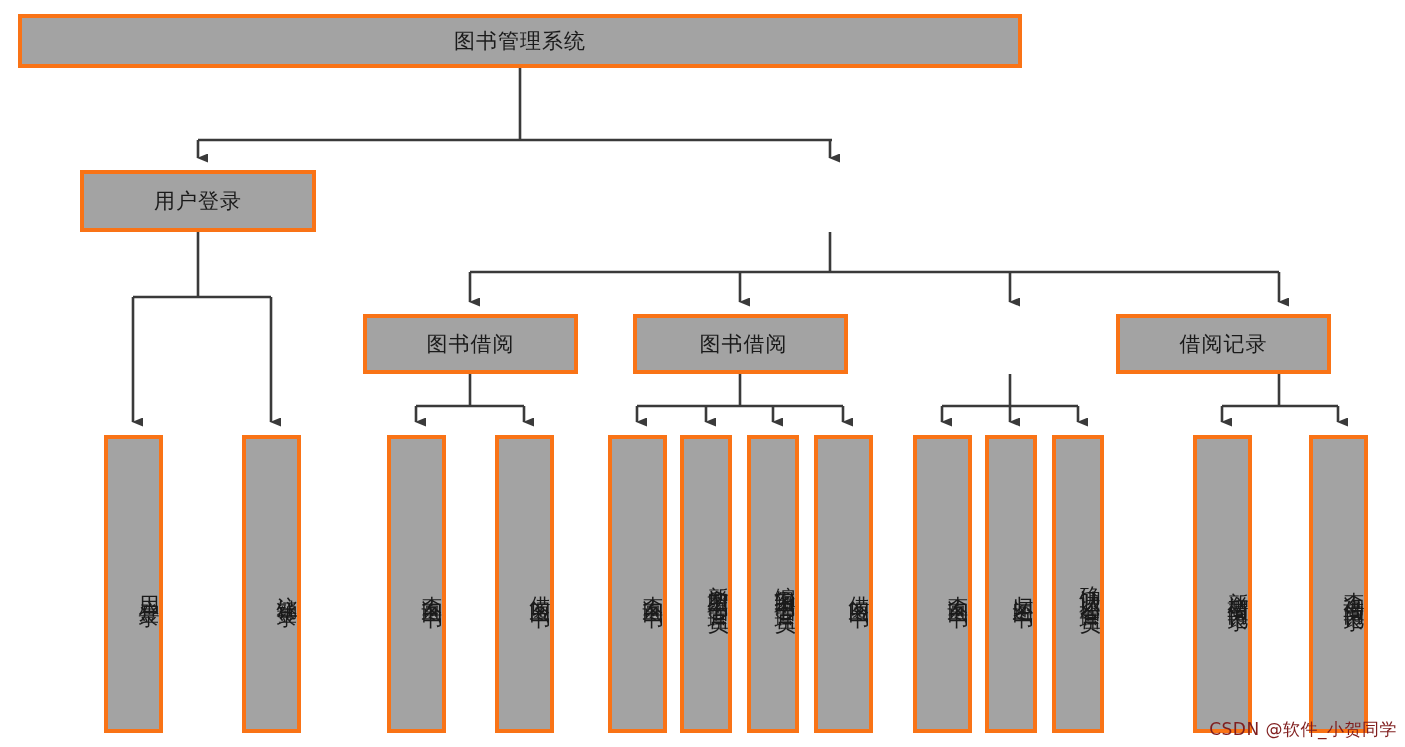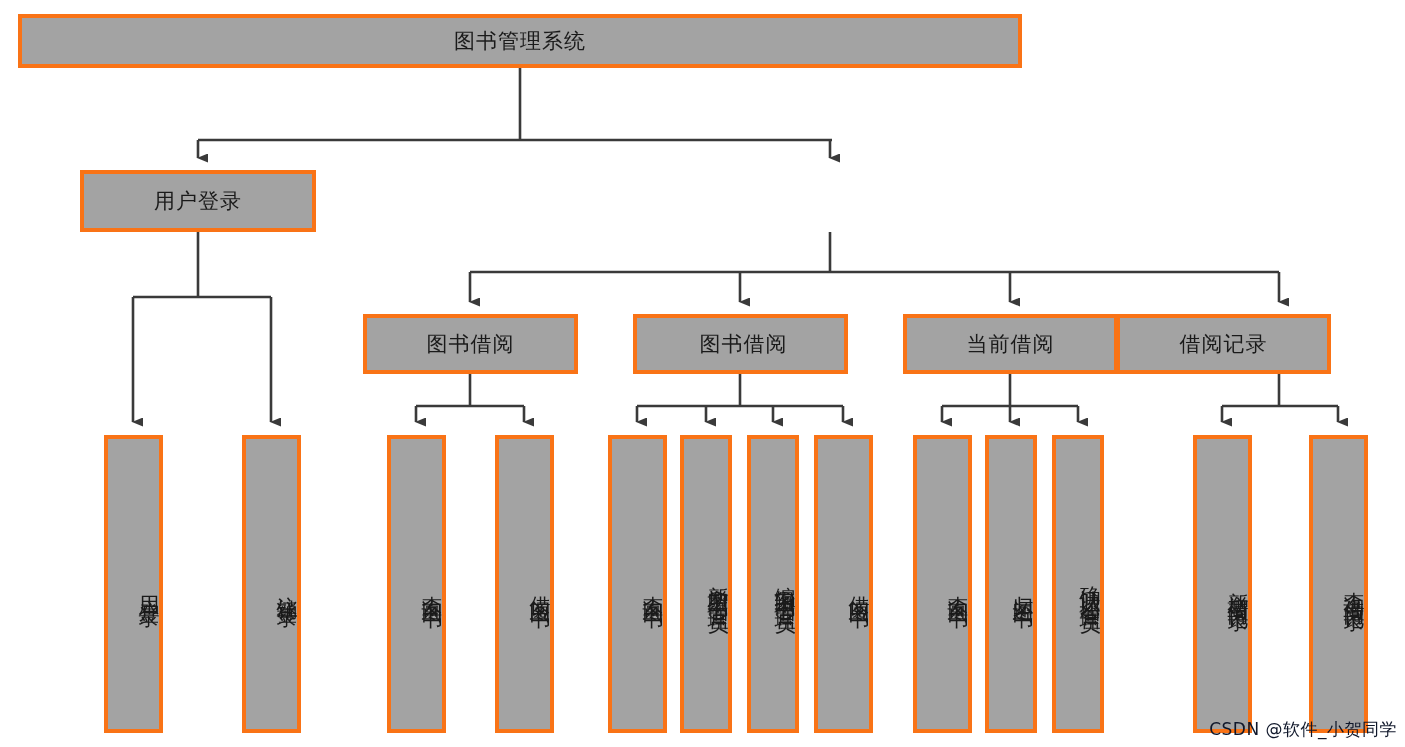--- a/index.html
+++ b/index.html
@@ -21,21 +21,21 @@
     writing-mode:vertical-rl;text-orientation:upright;
     font-size:21px;letter-spacing:4px;
     padding-top:6px;
     align-items:flex-start;justify-content:center;
     line-height:1.0;
     white-space:nowrap;
   }
 
   .watermark{
     position:absolute;right:8px;bottom:6px;
-    font-size:17px;color:#0f172a;white-space:nowrap;
+    font-size:17px;color:#7f1d1d;white-space:nowrap;
     letter-spacing:0.5px;
   }
   svg.links{position:absolute;left:0;top:0;width:1405px;height:747px;pointer-events:none;}
 </style>
 </head>
 <body>
 
 <div id="diagram">
 
   <svg class="links" viewBox="0 0 1405 747" xmlns="http://www.w3.org/2000/svg">
@@ -87,21 +87,20 @@
       <path d="M1338,406 L1338,422" marker-end="url(#arw)"></path>
     </g>
   </svg>
 
   <div class="node h" style="left:18px;top:14px;width:1004px;height:54px;">图书管理系统</div>
 
   <div class="node h" style="left:80px;top:170px;width:236px;height:62px;">用户登录</div>
 
   <div class="node h" style="left:363px;top:314px;width:215px;height:60px;">图书借阅</div>
   <div class="node h" style="left:633px;top:314px;width:215px;height:60px;padding-left:6px;">图书借阅</div>
-  <div class="node h" style="left:903px;top:314px;width:215px;height:60px;">当前借阅</div>
   <div class="node h" style="left:1116px;top:314px;width:215px;height:60px;">借阅记录</div>
 
   <div class="node leaf" style="left:104px;top:435px;width:59px;height:298px;">用户登录</div>
   <div class="node leaf" style="left:242px;top:435px;width:59px;height:298px;">注销登录</div>
 
   <div class="node leaf" style="left:387px;top:435px;width:59px;height:298px;">查询图书</div>
   <div class="node leaf" style="left:495px;top:435px;width:59px;height:298px;">借阅图书</div>
 
   <div class="node leaf" style="left:608px;top:435px;width:59px;height:298px;">查询图书</div>
   <div class="node leaf" style="left:680px;top:435px;width:52px;height:298px;">新增图书（管理员）</div>

